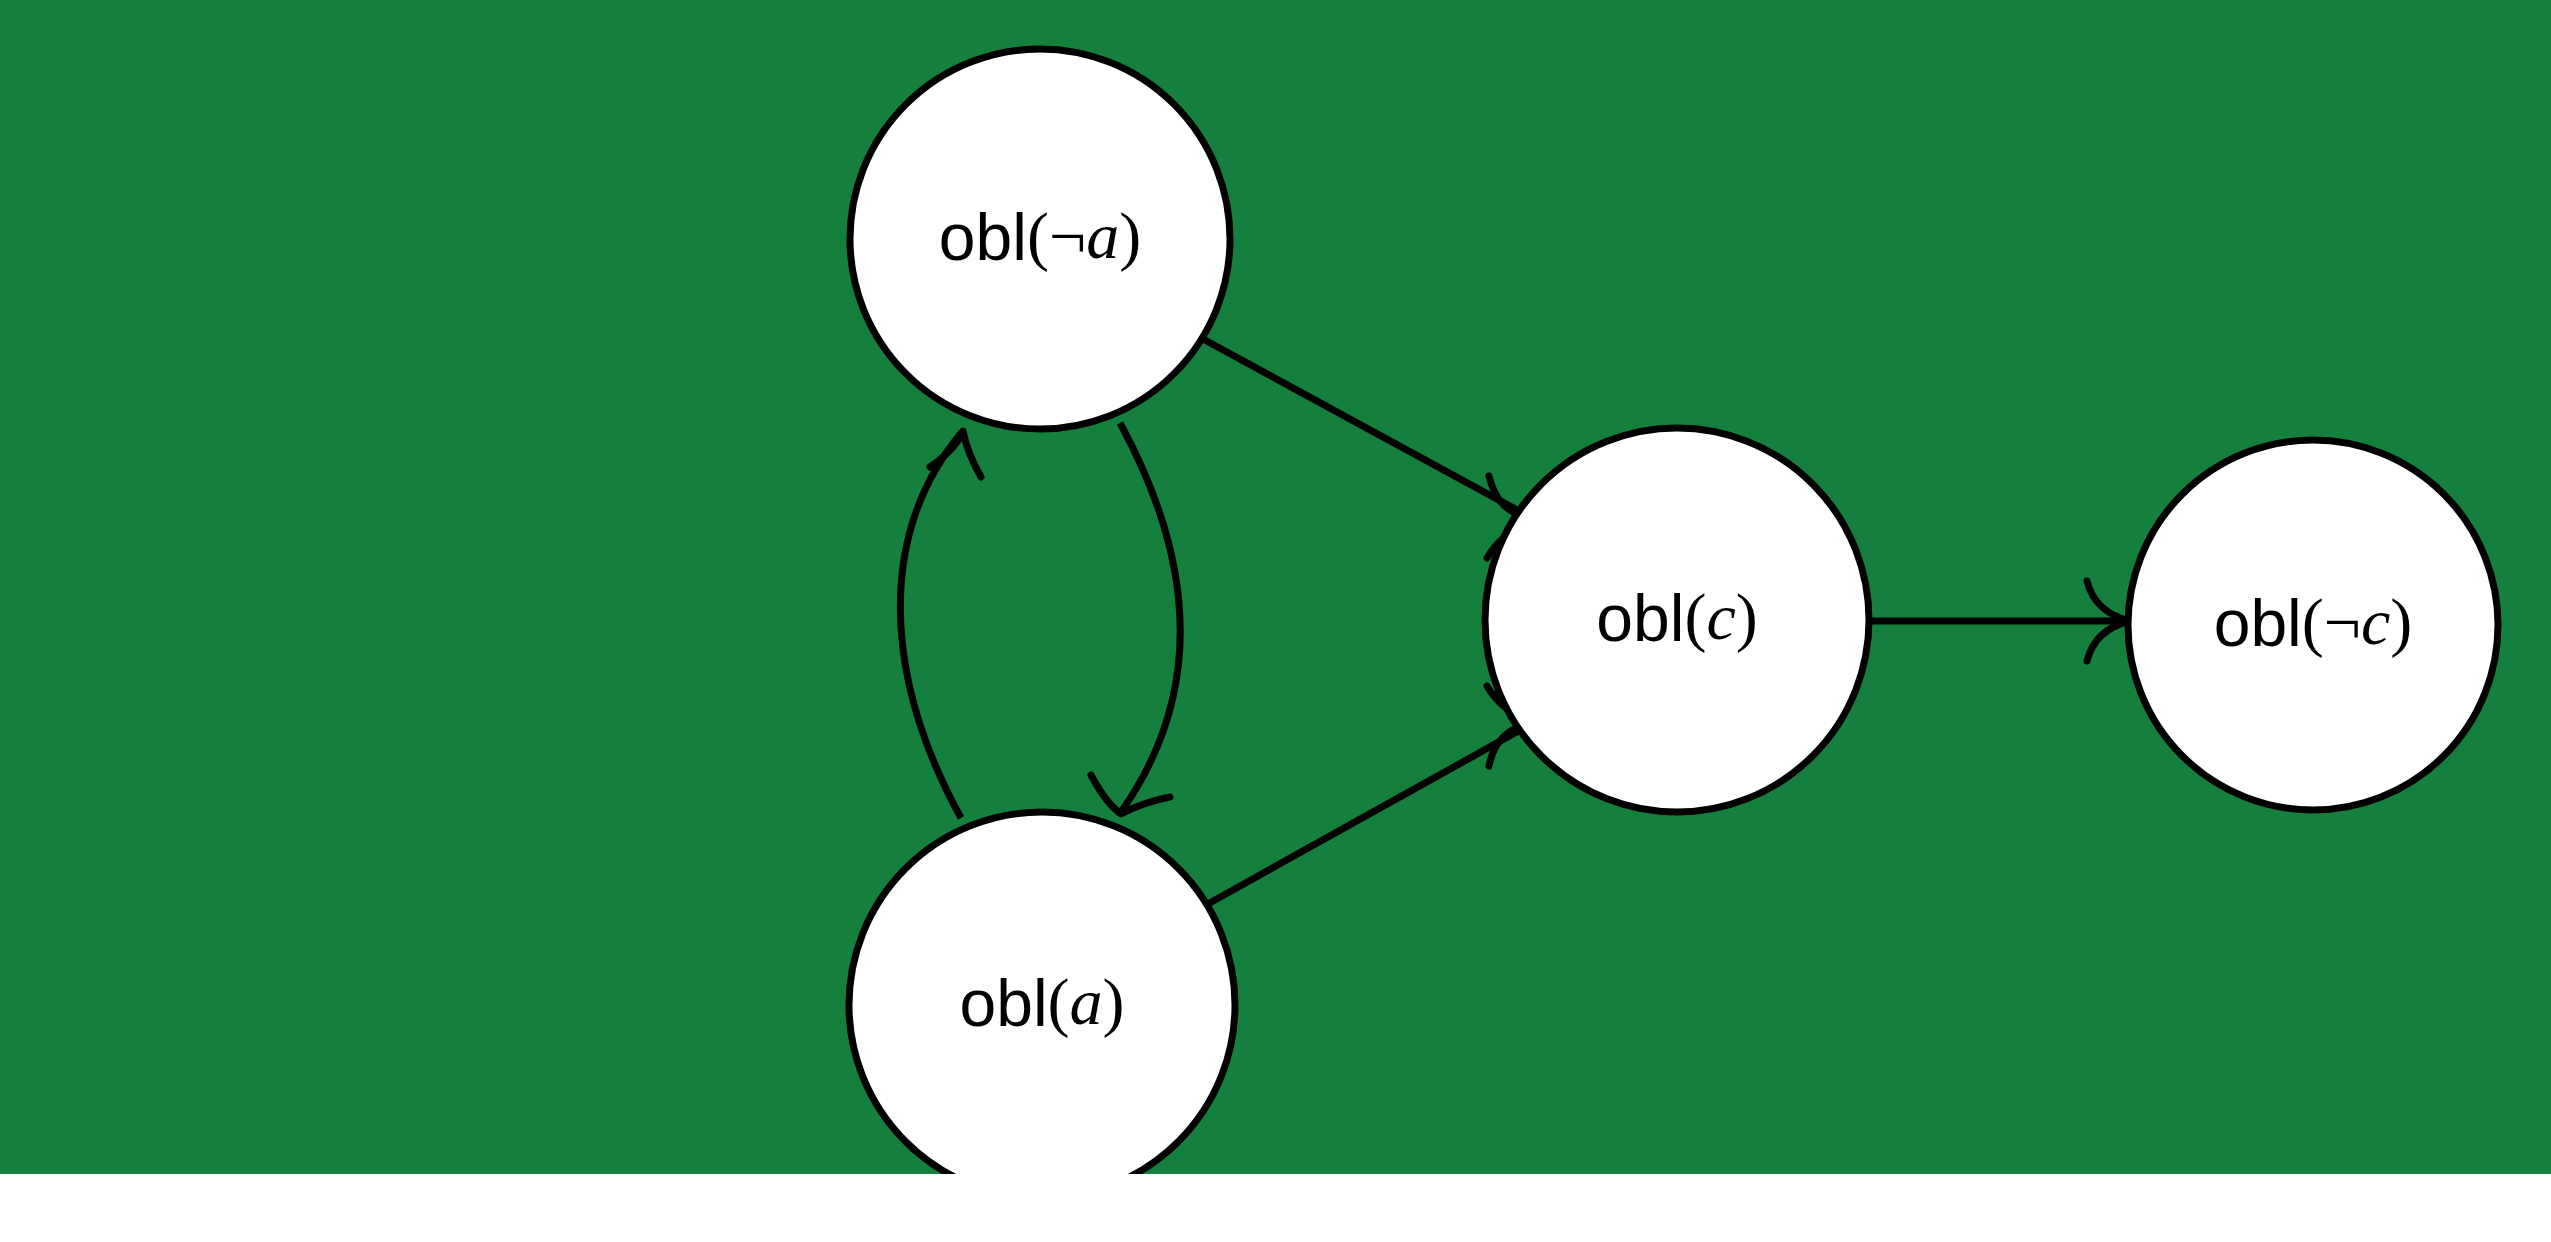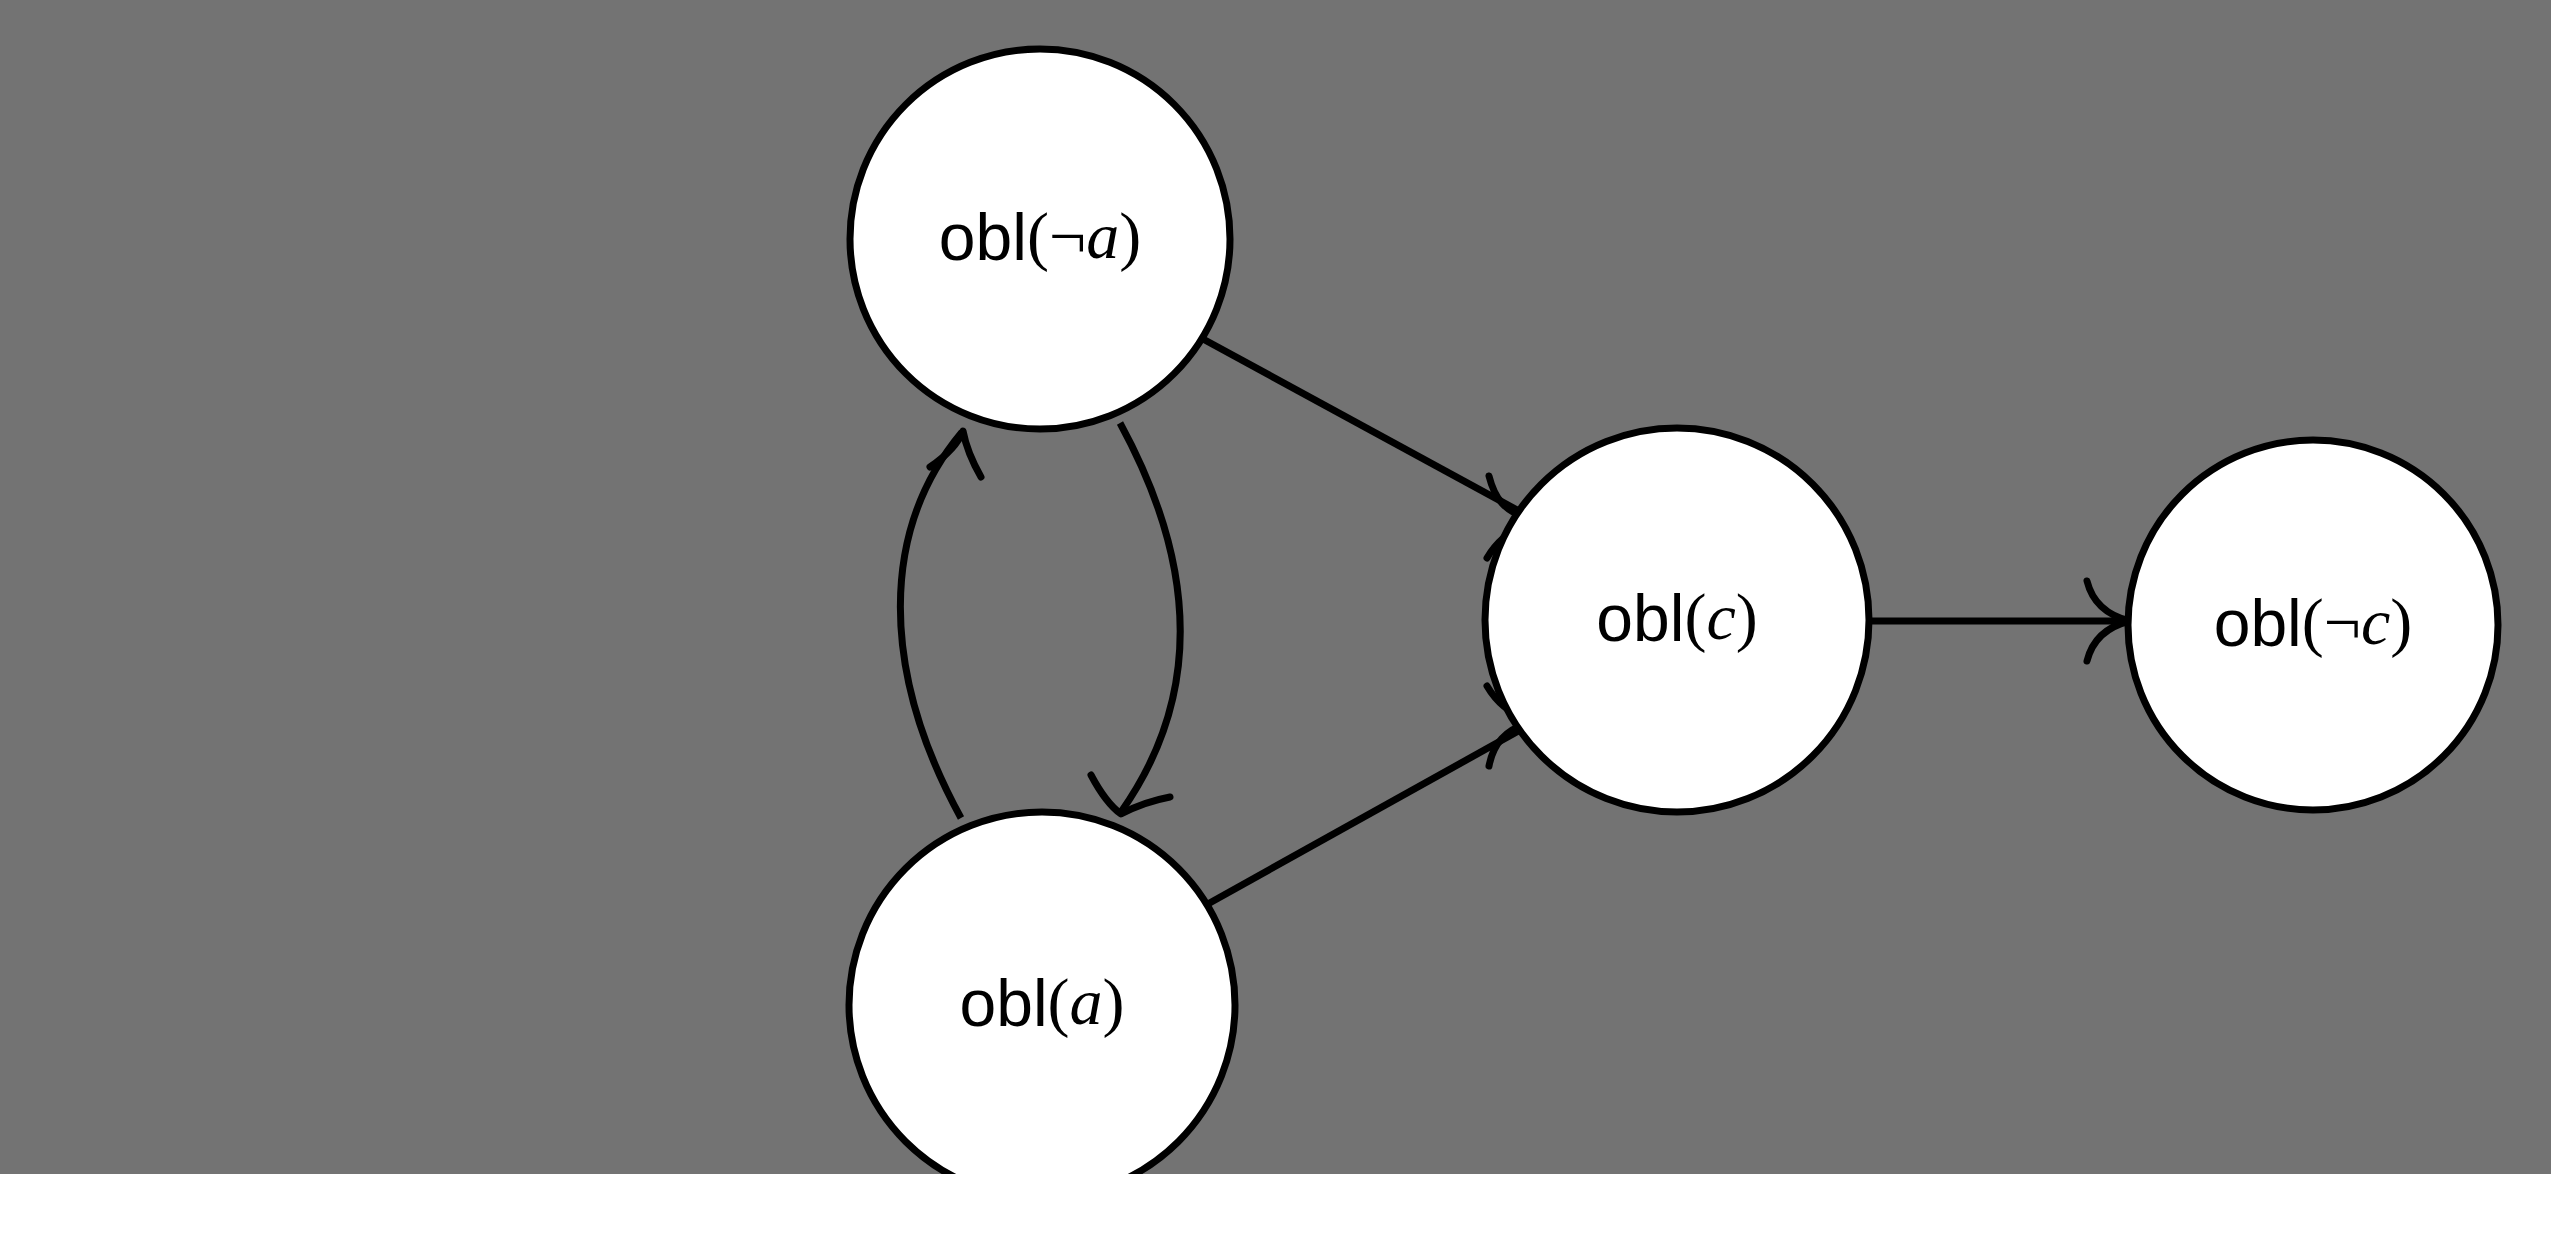--- a/index.html
+++ b/index.html
@@ -4,21 +4,21 @@
 <style>
   html, body {
     margin: 0;
     padding: 0;
     background: #ffffff;
   }
   #canvas {
     position: relative;
     width: 2551px;
     height: 1174px;
-    background: #737373;
+    background: #15803d;
     overflow: hidden;
   }
   svg#graph {
     display: block;
     width: 2551px;
     height: 1242px;
   }
   .node-circle {
     fill: #ffffff;
     stroke: #000000;

